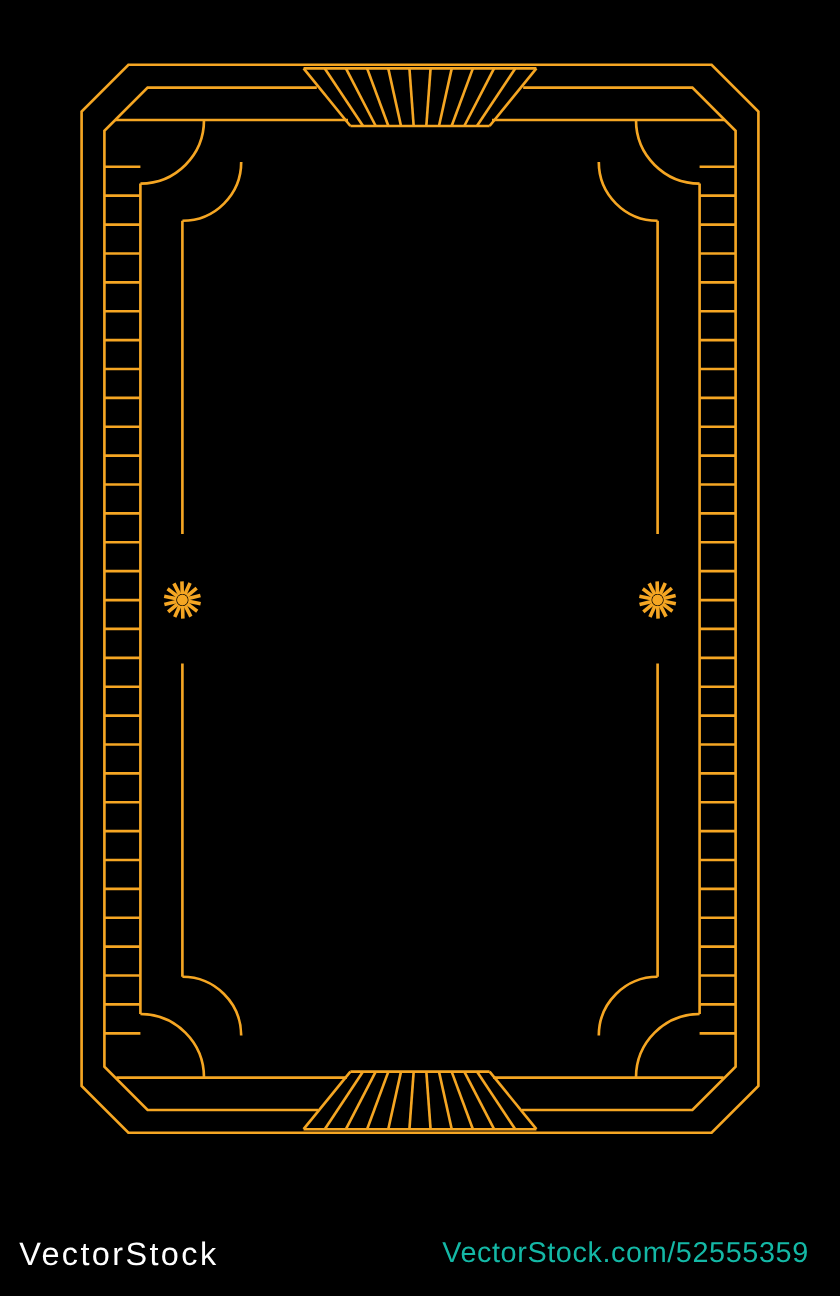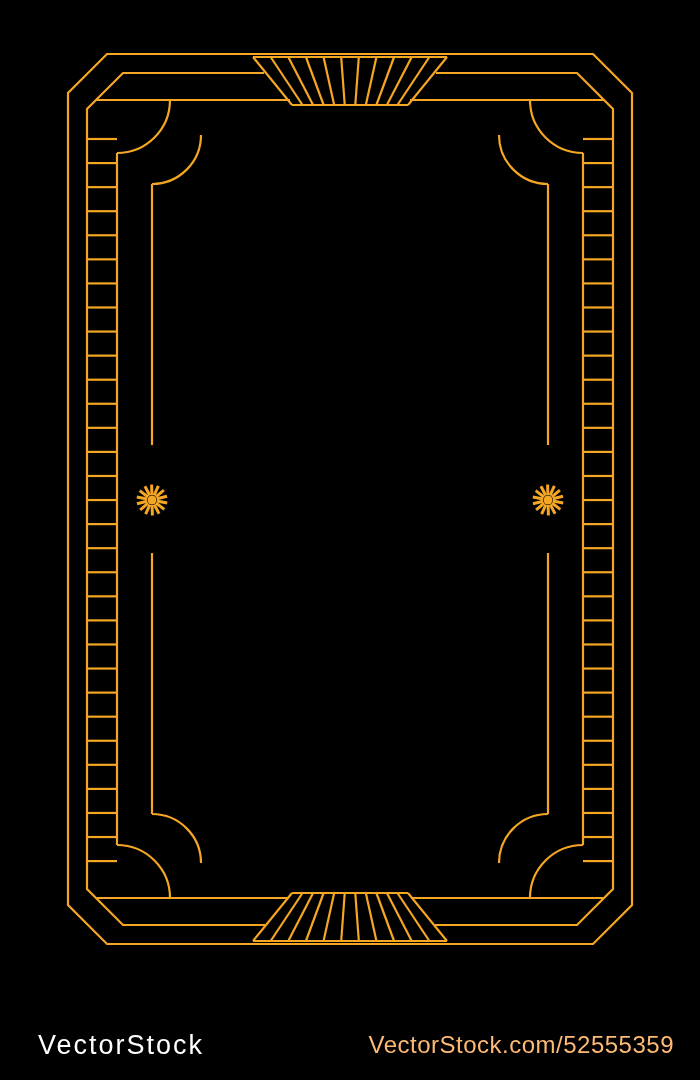--- a/index.html
+++ b/index.html
@@ -9,21 +9,21 @@
     background:#000;
     overflow:hidden;
     font-family:"Liberation Sans", sans-serif;
   }
   .art{position:absolute;top:0;left:0;}
   .watermark-bar{
     position:absolute;left:0;bottom:0;
     width:700px;height:70px;
     display:flex;align-items:center;justify-content:space-between;
     box-sizing:border-box;
-    padding:0 26px 0 38px;
+    padding:0 26px 0 16px;
     background:#000;
   }
   .wm-brand{
     color:#fff;font-size:27px;letter-spacing:2px;font-weight:400;
     white-space:nowrap;
   }
   .wm-url{
     color:#fff;font-size:24px;letter-spacing:0.5px;font-weight:400;
     white-space:nowrap;
   }
@@ -194,16 +194,16 @@
           <line x1="547.8780147282299" y1="495.0014882621453" x2="547.6218456575128" y2="484.5046136126504" stroke="#F5A623" stroke-width="3"></line>
           <line x1="550.058868030636" y1="495.4435691125152" x2="554.3824908949714" y2="485.87506424879723" stroke="#F5A623" stroke-width="3"></line>
           <line x1="551.8319372692151" y1="496.78810698110914" x2="559.8790055345671" y2="490.04313164143844" stroke="#F5A623" stroke-width="3"></line>
           <line x1="552.8460443359999" y1="498.76879965337724" x2="563.0227374415995" y2="496.1832789254695" stroke="#F5A623" stroke-width="3"></line>
         </g>
     </g>
   </svg>
 
   <div class="watermark-bar" style="background: rgb(0, 0, 0);">
     <span class="wm-brand" style="color: rgb(255, 255, 255);">VectorStock</span>
-    <span class="wm-url" style="color: #fdba74;">VectorStock.com/52555359</span>
+    <span class="wm-url" style="color: #14b8a6;">VectorStock.com/52555359</span>
   </div>
 
 </div>
 
 </body></html>

